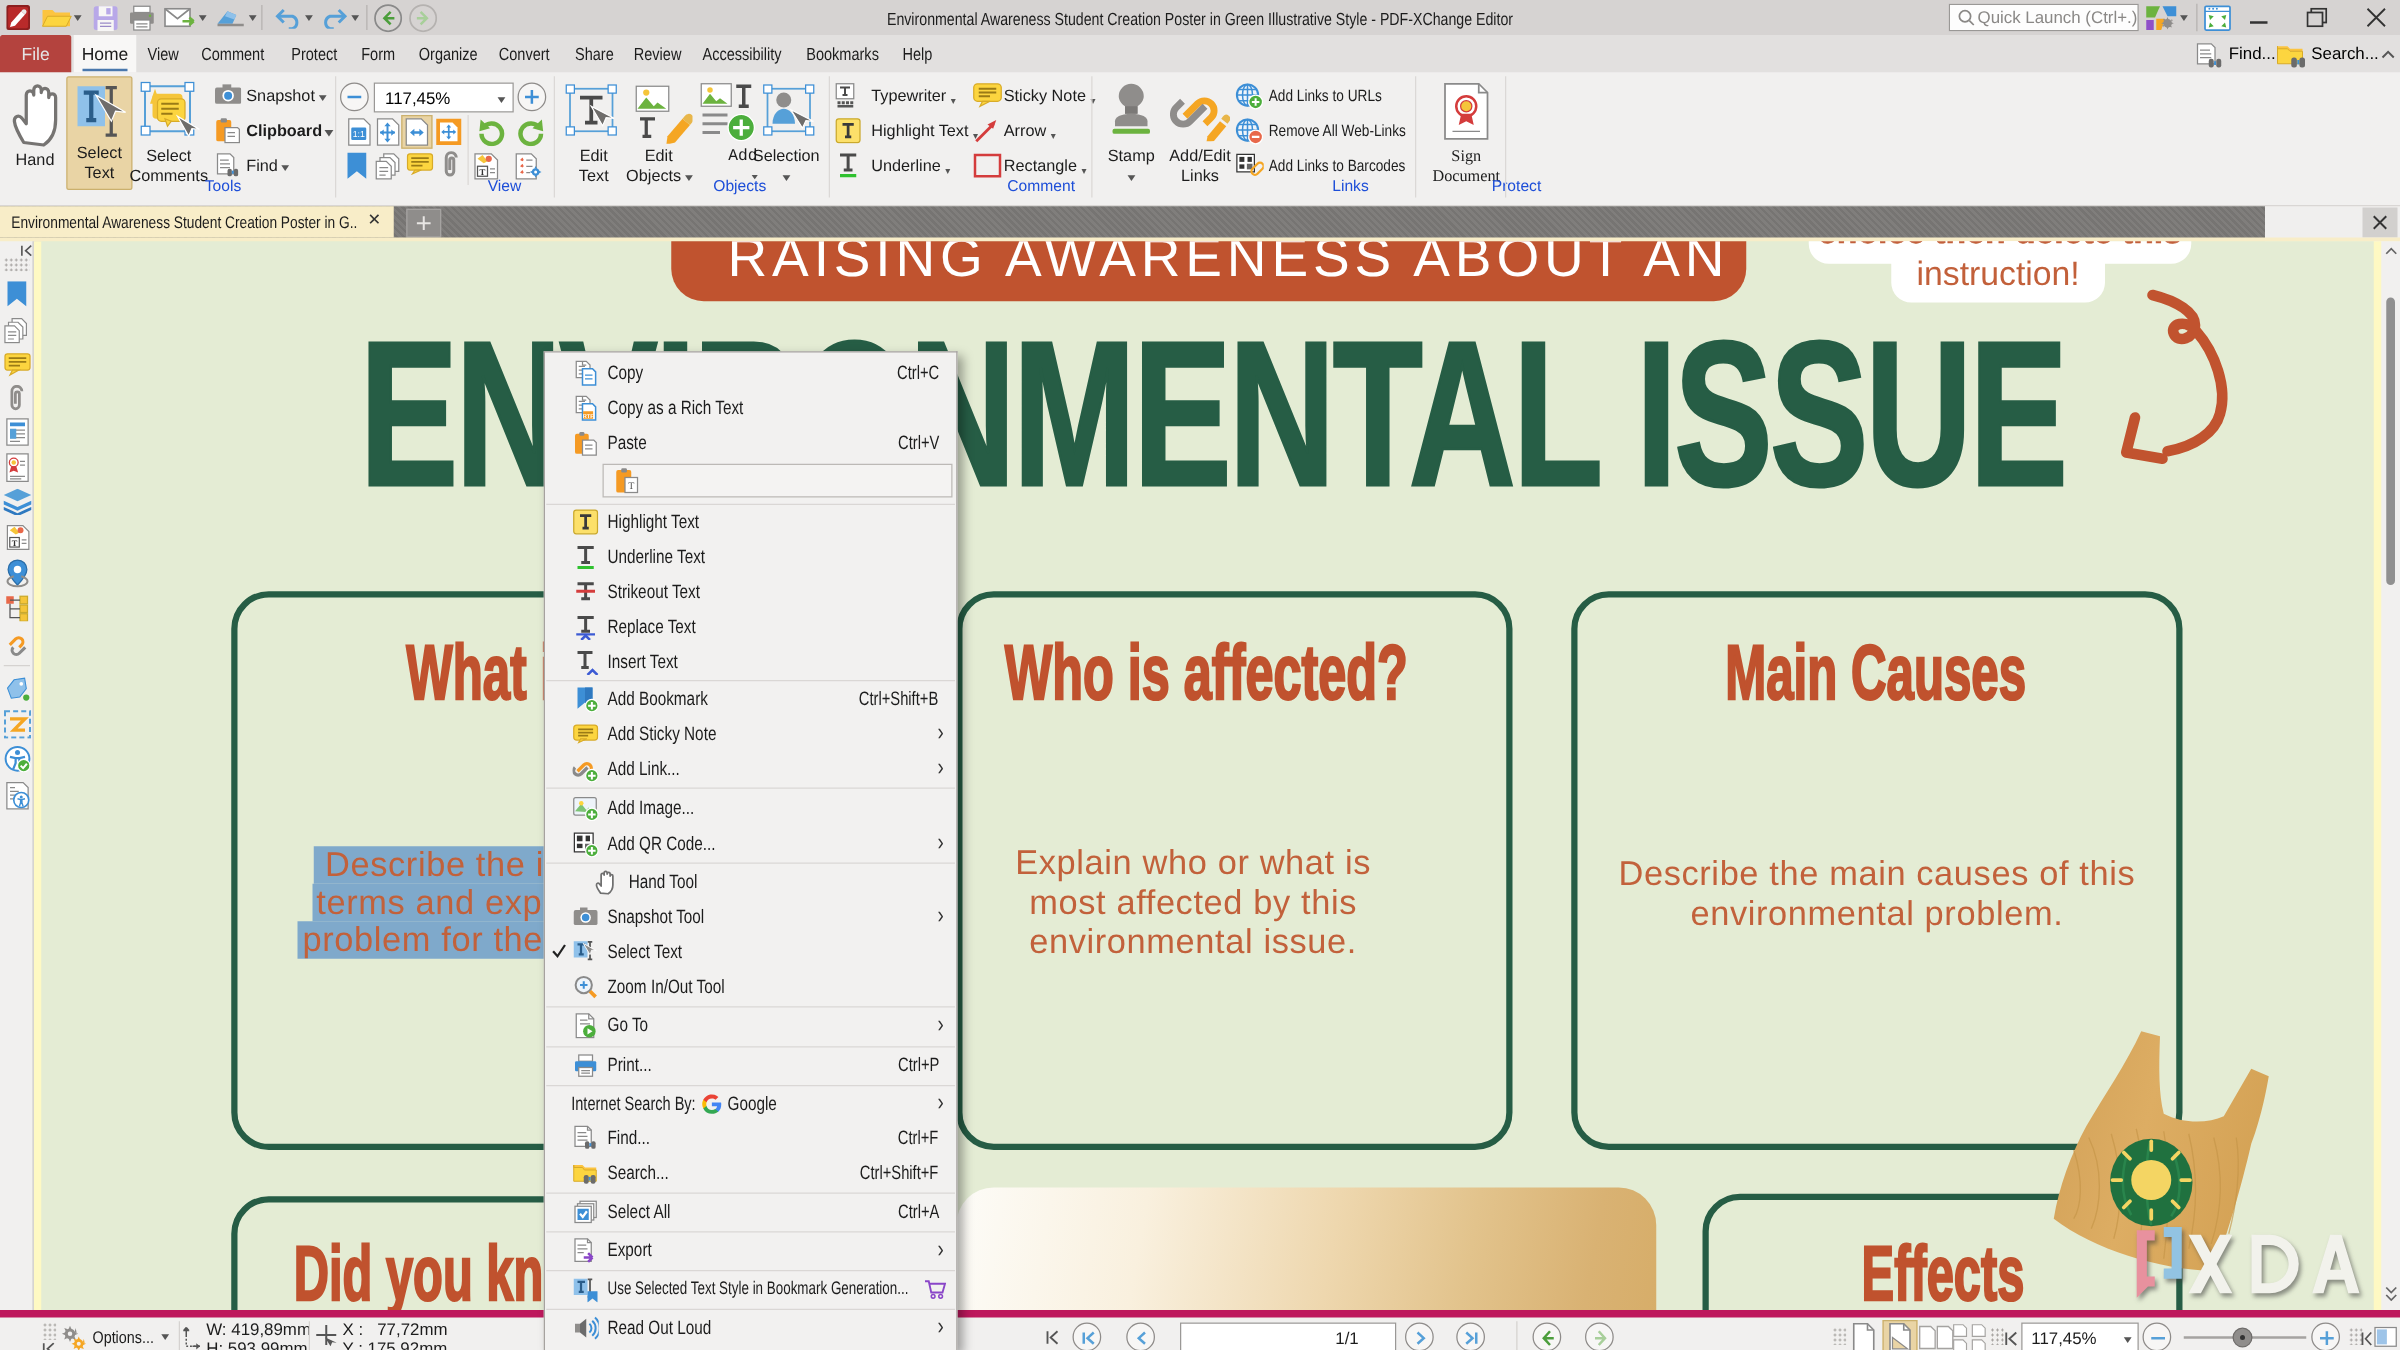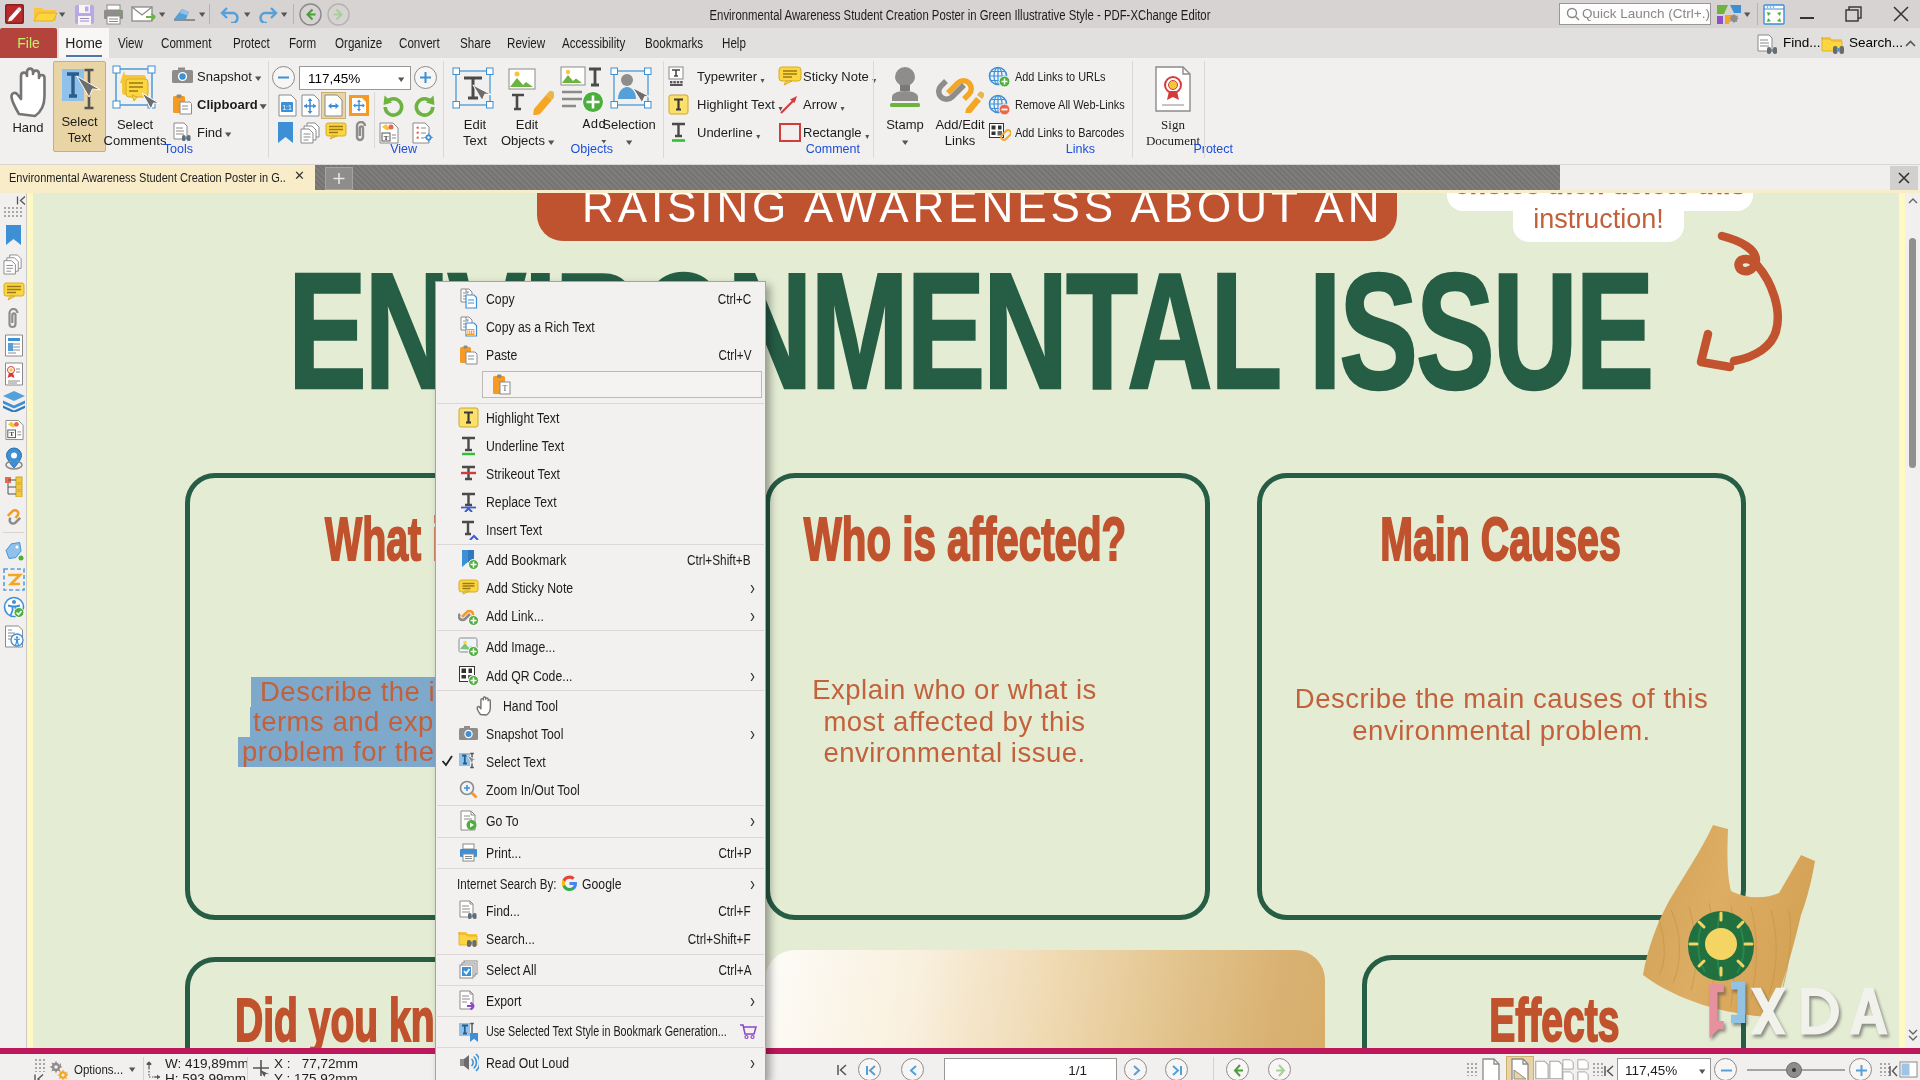--- a/index.html
+++ b/index.html
@@ -8,34 +8,34 @@
 #app { position:relative; width:1920px; height:1080px; background:#f0efee; }
 
 
 #titlebar { position:absolute; left:0; top:0; width:1920px; height:28px; background:#d6d3d2; }
 #titletext { position:absolute; left:960px; top:7px; font-size:14px; color:#1c1c1c; white-space:nowrap; transform:translateX(-50%) scaleX(0.81); }
 #qlaunch { position:absolute; left:1559px; top:3px; width:152px; height:22px; background:#fdfdfd; border:1px solid #9a9896; font-size:13.5px; color:#8a8886; line-height:20px; }
 
 
 #menubar { position:absolute; left:0; top:28px; width:1920px; height:30px; background:#e2e0df; }
 .menuitem { position:absolute; top:0; height:30px; line-height:30px; font-size:14px; color:#1c1c1c; white-space:nowrap; transform:scaleX(0.83); transform-origin:left; }
-#filetab { left:0; width:57px; background:#b4433e; color:#bef264; border-radius:2px 2px 0 0; transform:none; text-align:center; }
+#filetab { left:0; width:57px; background:#b4433e; color:#e5e5e5; border-radius:2px 2px 0 0; transform:none; text-align:center; }
 #hometab { left:59px; width:50px; background:#f8f7f6; transform:none; text-align:center; }
 #homeline { position:absolute; left:66px; top:55px; width:36px; height:2px; background:#4a78ad; }
 
 
 #ribbon { position:absolute; left:0; top:58px; width:1920px; height:107px; background:#f1f0ef; border-bottom:1px solid #d9d6d4; }
 .rsep { position:absolute; top:3px; width:1px; height:97px; background:#dbd8d6; }
 .rlabel { position:absolute; top:84px; font-size:12.5px; color:#1d4ed8; text-align:right; width:120px; margin-left:-60px; }
 .rtext { font-size:13px; color:#1c1c1c; white-space:nowrap; }
 .rx { display:inline-block; transform:scaleX(0.84); transform-origin:left; }
 .chev { display:inline-block; font-size:9px; color:#555; transform:scaleX(1.4); }
 
 
-#doctabs { position:absolute; left:0; top:165px; width:1560px; height:28px; background:#7b7977; background-image:repeating-linear-gradient(45deg,rgba(255,255,255,0.04) 0 2px,rgba(0,0,0,0.04) 2px 4px); }
+#doctabs { position:absolute; left:0; top:165px; width:1812px; height:28px; background:#7b7977; background-image:repeating-linear-gradient(45deg,rgba(255,255,255,0.04) 0 2px,rgba(0,0,0,0.04) 2px 4px); }
 #activetab { position:absolute; left:0; top:0; width:315px; height:25px; background:#f8edc8; font-size:13.5px; color:#1c1c1c; line-height:25px; }
 #activetab .tt { position:absolute; left:9px; top:0; white-space:nowrap; transform:scaleX(0.815); transform-origin:left; }
 #tabline { position:absolute; left:0; top:25px; width:1920px; height:3px; background:#f8edc8; }
 #plustab { position:absolute; left:325px; top:2px; width:28px; height:23px; background:#8f8d8b; border:1px solid #a5a3a1; }
 #tabclosex { position:absolute; left:1890px; top:1px; width:28px; height:24px; background:#d2d0ce; }
 
 
 #docarea { position:absolute; left:0; top:193px; width:1920px; height:855px; background:#fef9c3; }
 #sidebar { position:absolute; left:0; top:0; width:27px; height:855px; background:#f1f0ef; border-right:1px solid #cccac8; }
 #page { position:absolute; left:33px; top:0; width:1866px; height:855px; background:#e4ecd4; overflow:hidden; }

